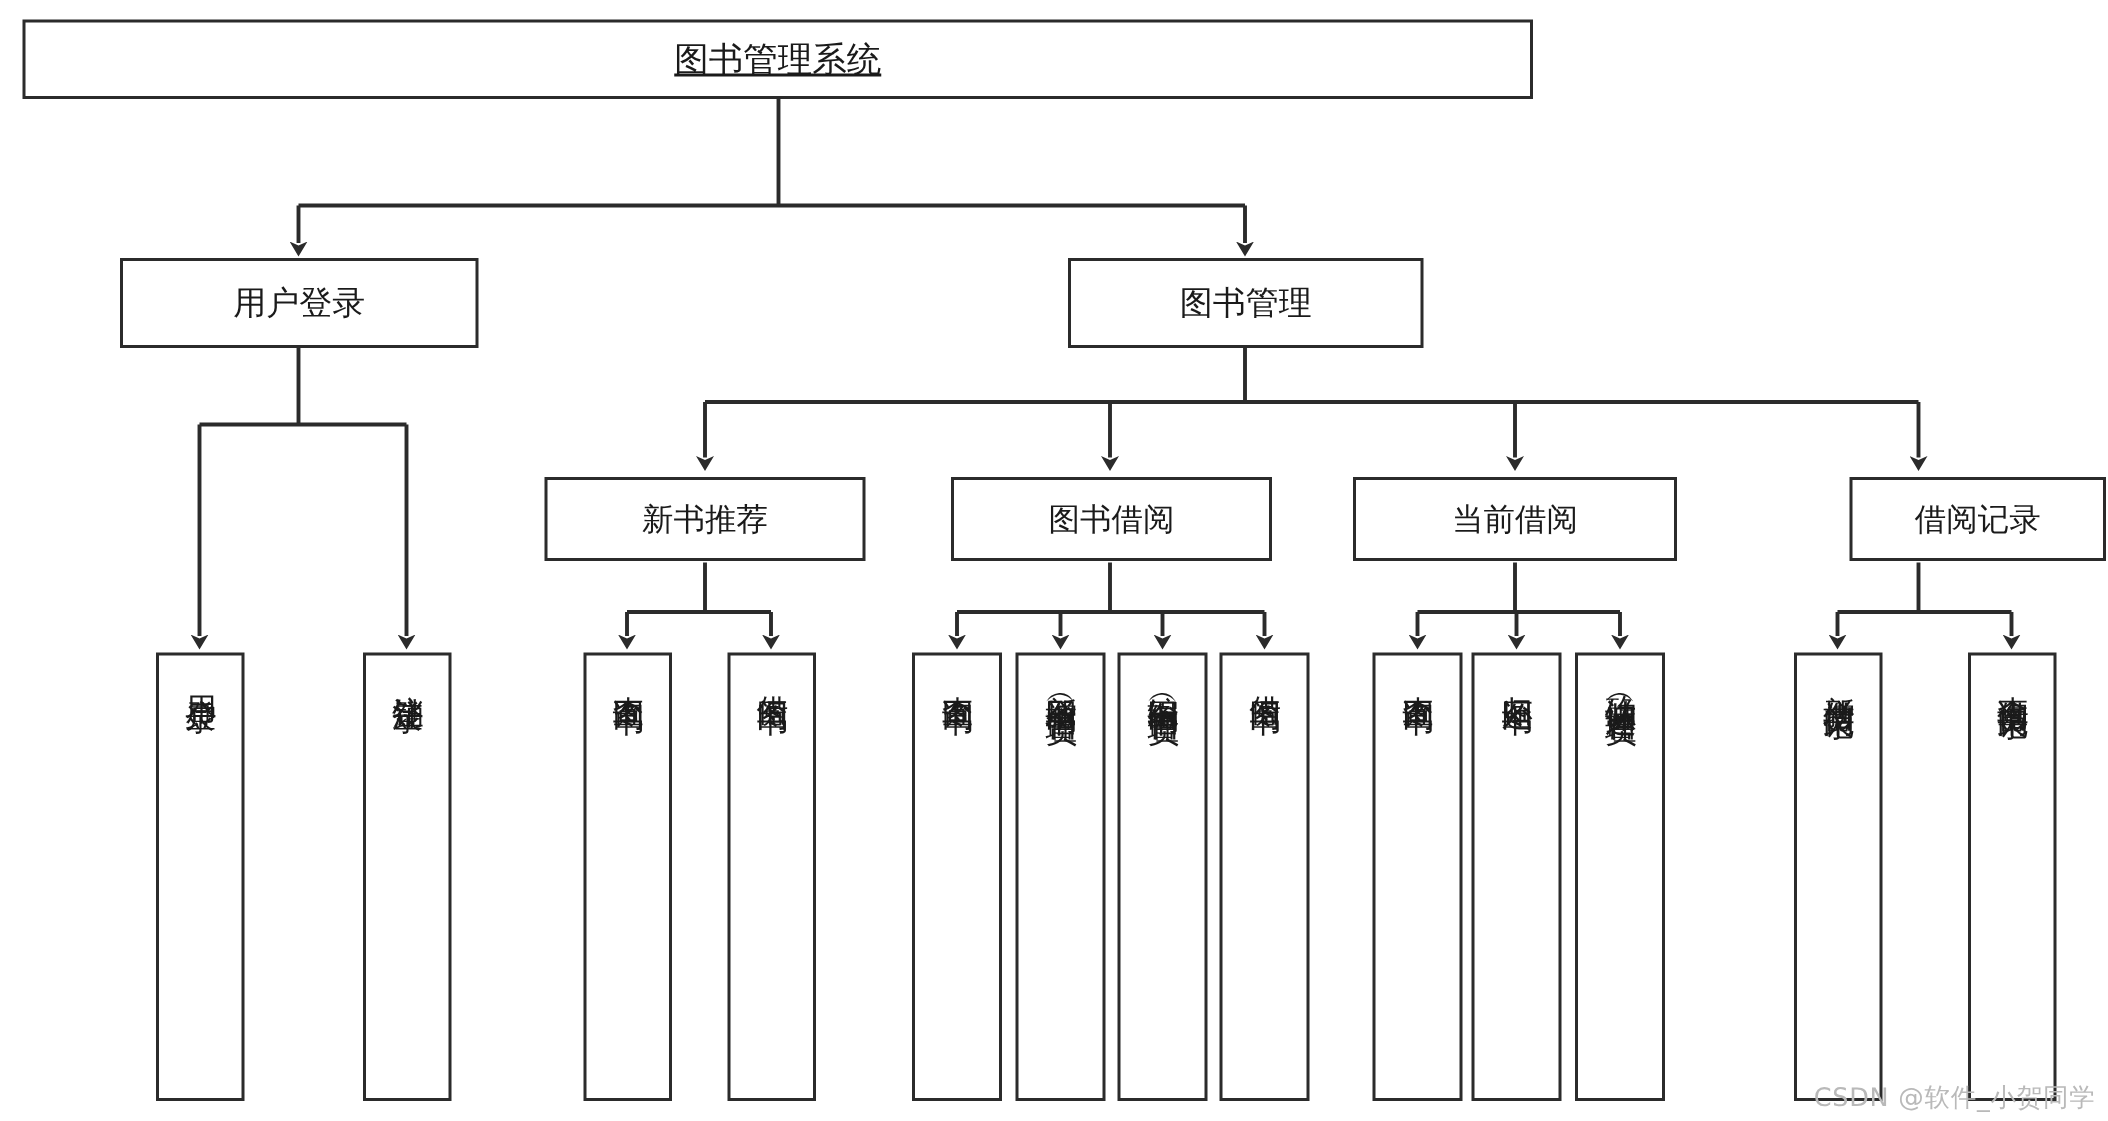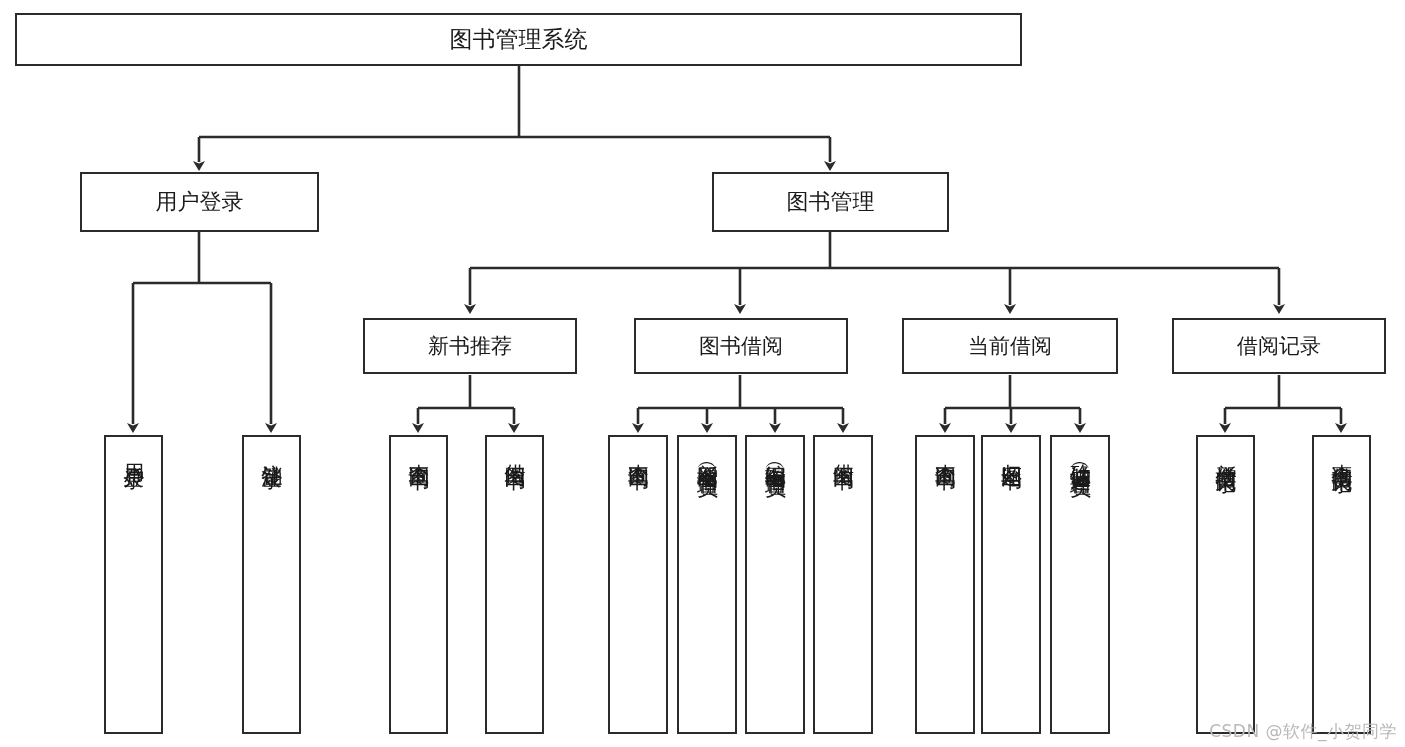--- a/index.html
+++ b/index.html
@@ -30,20 +30,21 @@
     box-sizing: border-box;
     border: 2px solid #2b2b2b;
     background: #ffffff;
     display: flex;
     align-items: center;
     justify-content: center;
     color: #1a1a1a;
   }
   .node.root {
     font-size: 23px;
+    text-decoration: underline;
   }
   .node.lvl1 {
     font-size: 22px;
   }
   .node.lvl2 {
     font-size: 21px;
   }
   .node.leaf {
     font-size: 21px;
     padding: 10px 0 10px 0;
@@ -136,21 +137,21 @@
 
   <div class="node lvl2" style="left:363px; top:318px; width:214px; height:56px;font-family:Liberation Serif, serif;">
     <span>新书推荐</span>
   </div>
   <div class="node lvl2" style="left:634px; top:318px; width:214px; height:56px;">
     <span>图书借阅</span>
   </div>
   <div class="node lvl2" style="left:902px; top:318px; width:216px; height:56px;">
     <span>当前借阅</span>
   </div>
-  <div class="node lvl2" style="left:1172px; top:318px; width:214px; height:56px;">
+  <div class="node lvl2" style="left:1233px; top:318px; width:171px; height:56px;">
     <span>借阅记录</span>
   </div>
 
   <div class="node leaf" style="left:104px; top:435px; width:59px; height:299px;">
     <span class="vtext">用户登录</span>
   </div>
   <div class="node leaf" style="left:242px; top:435px; width:59px; height:299px;">
     <span class="vtext">注销登录</span>
   </div>
 

